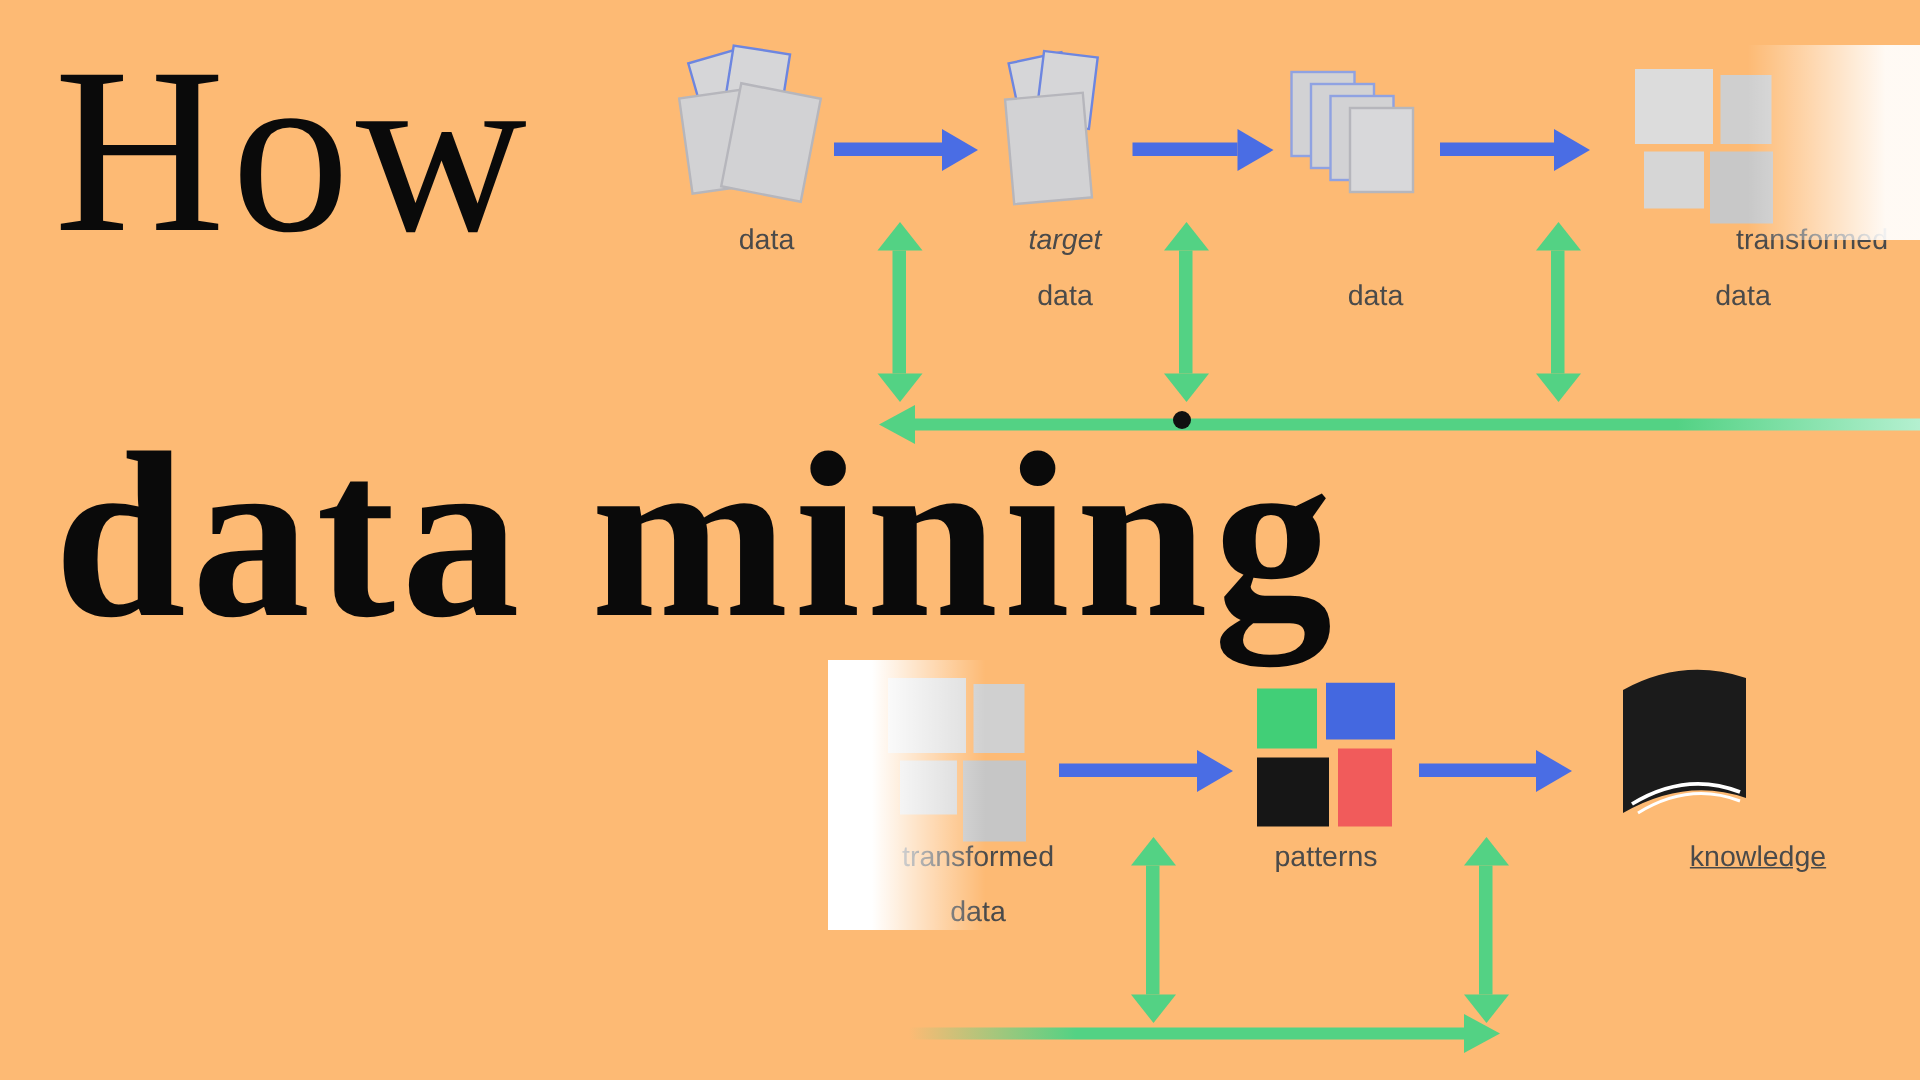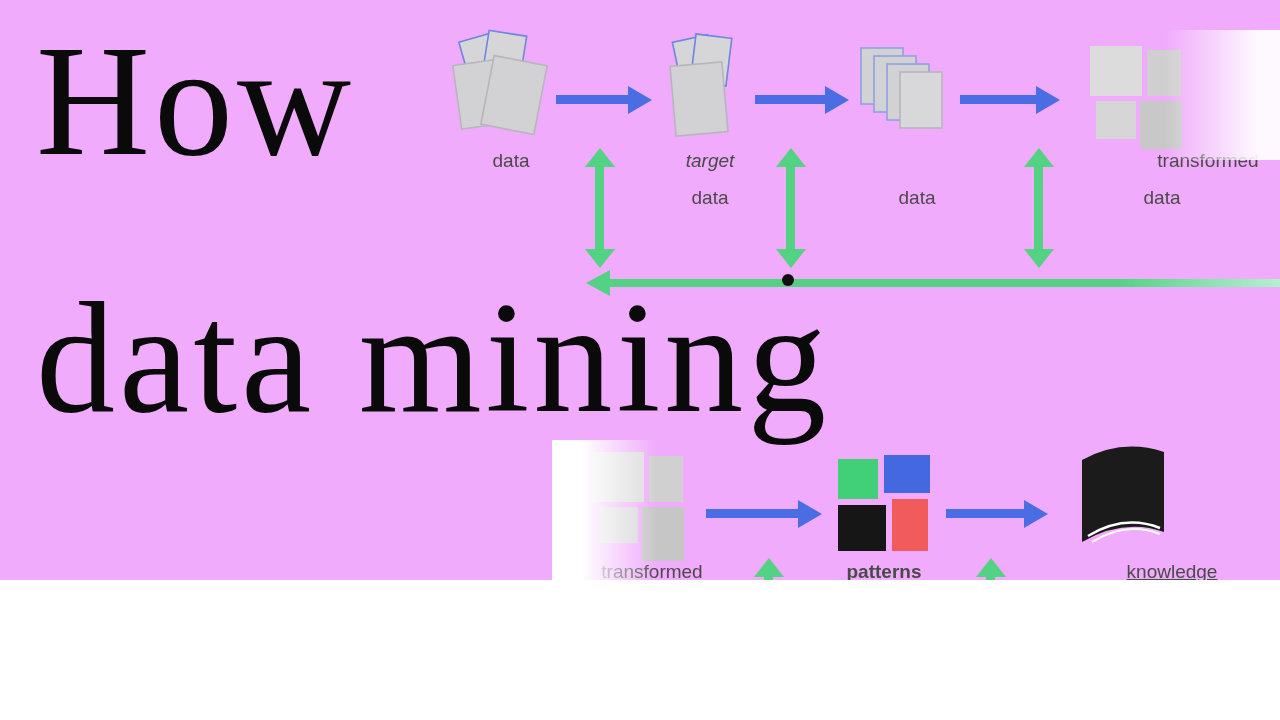--- a/index.html
+++ b/index.html
@@ -1,27 +1,27 @@
 <!DOCTYPE html>
 <html><head>
 <meta charset="utf-8">
 <style>
   html,body{margin:0;padding:0;background:#fff;}
   .canvas{
-    position:relative;width:1280px;height:580px;overflow:hidden;background:#f0abfc;
+    position:relative;width:1280px;height:720px;overflow:hidden;background:#fdba74;
     font-family:"Liberation Sans","DejaVu Sans",sans-serif;
   }
   
   .title-line{
     position:absolute;left:36px;
     font-family:"Liberation Serif","DejaVu Serif",serif;
     font-size:158px;line-height:1;letter-spacing:4px;color:#0a0a0a;white-space:nowrap;
   }
   .tl1{top:22px;}
-  .tl2{top:279px;}
+  .tl2{top:279px;font-weight:bold;}
   .tl3{top:471px;}
   
   .lbl{
     position:absolute;transform:translateX(-50%);
     font-size:19px;color:#4a4a4a;white-space:nowrap;text-align:center;
   }
   
   .blue-arrow{position:absolute;height:9px;background:#4a6de4;}
   .blue-arrow::after{
     content:"";position:absolute;left:100%;top:50%;transform:translateY(-50%);
@@ -145,21 +145,21 @@
     <path d="M10 24 Q50 2 92 16 L92 96 Q52 82 10 106 Z" fill="#1b1b1b"></path>
     <path d="M16 100 Q52 78 88 92" stroke="#ffffff" stroke-width="2.5" fill="none"></path>
     <path d="M20 106 Q54 85 88 98" stroke="#ffffff" stroke-width="2" fill="none"></path>
   </svg>
 
   <div class="blue-arrow" style="left:706px;top:509px;width:92px;"></div>
   <div class="blue-arrow" style="left:946px;top:509px;width:78px;"></div>
 
   <div class="lbl" style="left:652px;top:561px;">transformed</div>
   <div class="lbl" style="left:652px;top:598px;">data</div>
-  <div class="lbl" style="left:884px;top:561px;font-weight:bold;">patterns</div>
+  <div class="lbl" style="left:884px;top:561px;">patterns</div>
   <div class="lbl" style="left:1172px;top:561px;text-decoration:underline;">knowledge</div>
 
   <div class="gva" style="left:764px;top:577px;height:86px;"></div>
   <div class="gva" style="left:986px;top:577px;height:86px;"></div>
 
   <div class="gl-bottom"></div>
   <div class="gl-bottom-head"></div>
 
   <div class="fade-left-bottom"></div>
 

